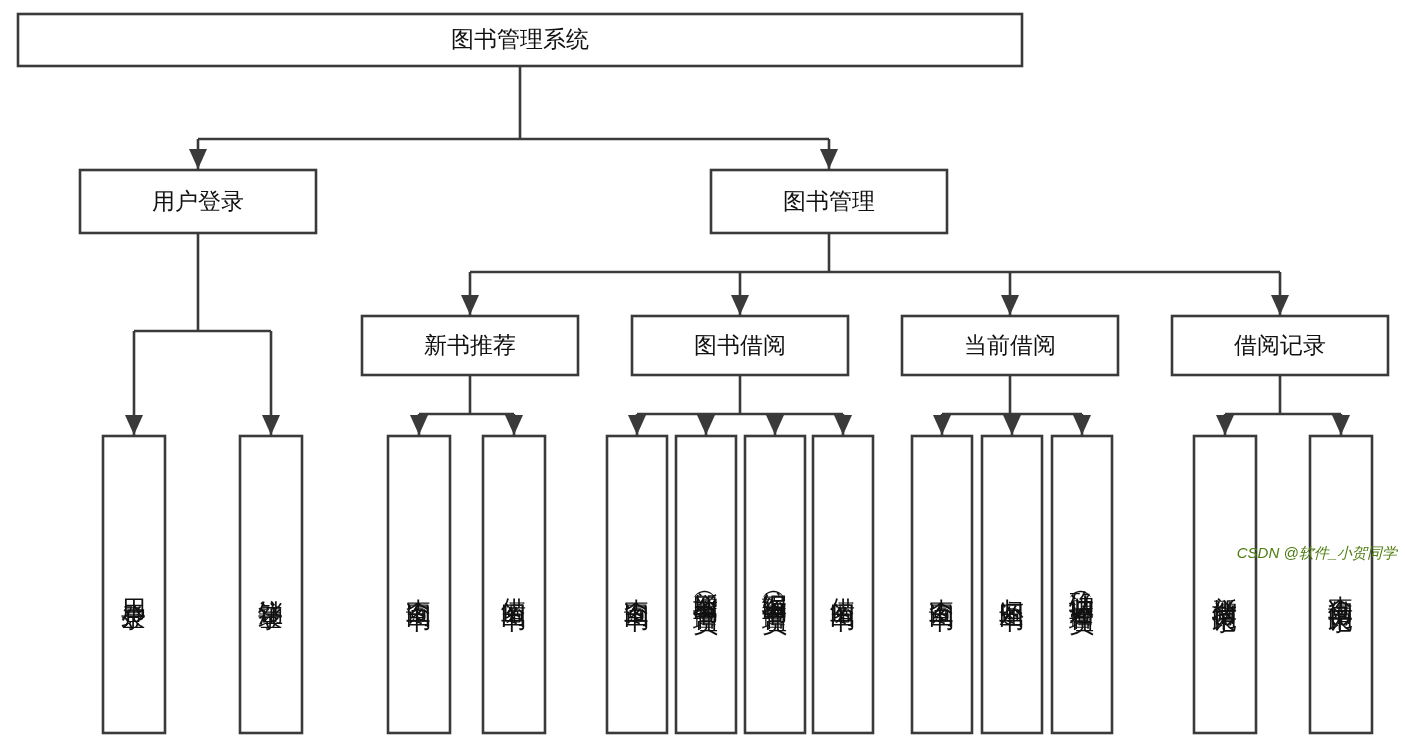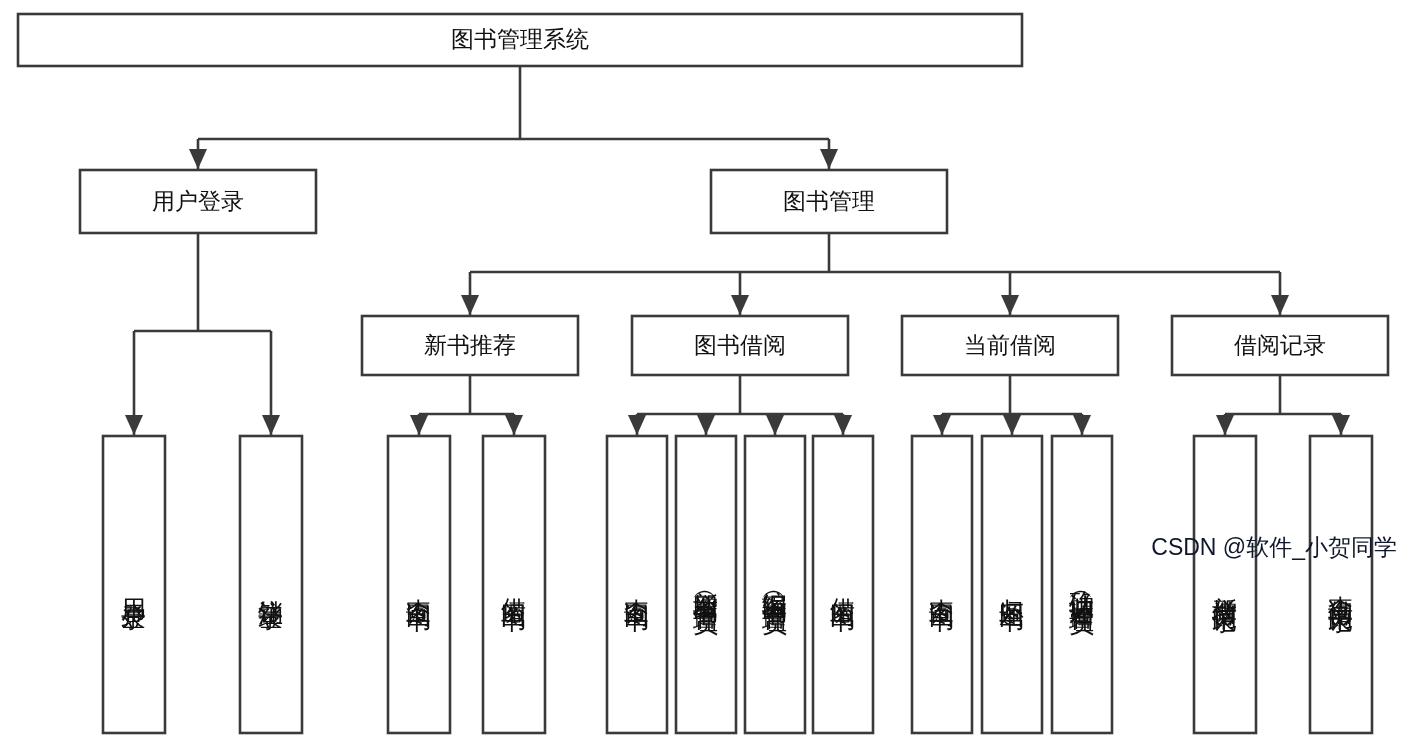--- a/index.html
+++ b/index.html
@@ -54,24 +54,25 @@
     fill: #111111;
     text-anchor: middle;
     writing-mode: vertical-rl;
     letter-spacing: 3px;
   }
   .watermark {
     position: absolute;
     right: 8px;
     bottom: 6px;
     font-family: "Liberation Sans", "DejaVu Sans", sans-serif;
-    font-size: 23px;
-    color: #0f172a;
+    font-size: 15px;
+    color: #4d7c0f;
     white-space: nowrap;
     pointer-events: none;
+    font-style: italic;
   }
 </style>
 </head>
 <body>
 
 <div id="diagram-root">
   <svg class="flow" viewBox="0 0 1405 747" xmlns="http://www.w3.org/2000/svg">
     <g id="edges-layer">
         <line x1="520" y1="66" x2="520" y2="139" class="edge-line"></line>
         <line x1="198" y1="139" x2="829" y2="139" class="edge-line"></line>

